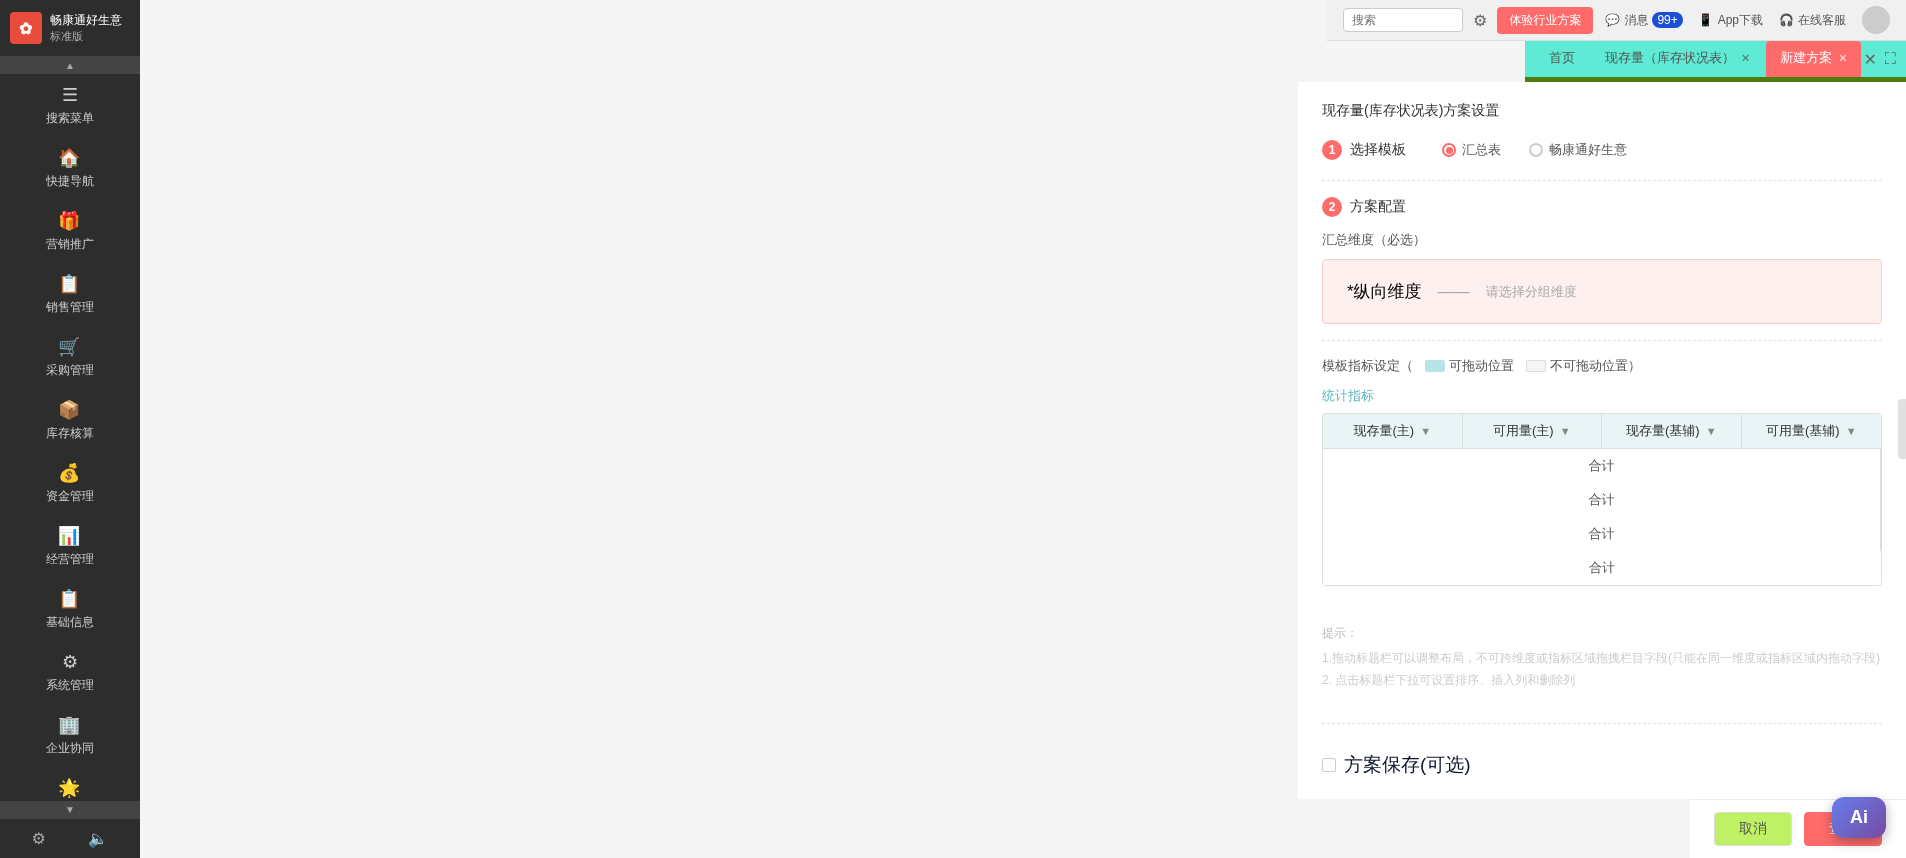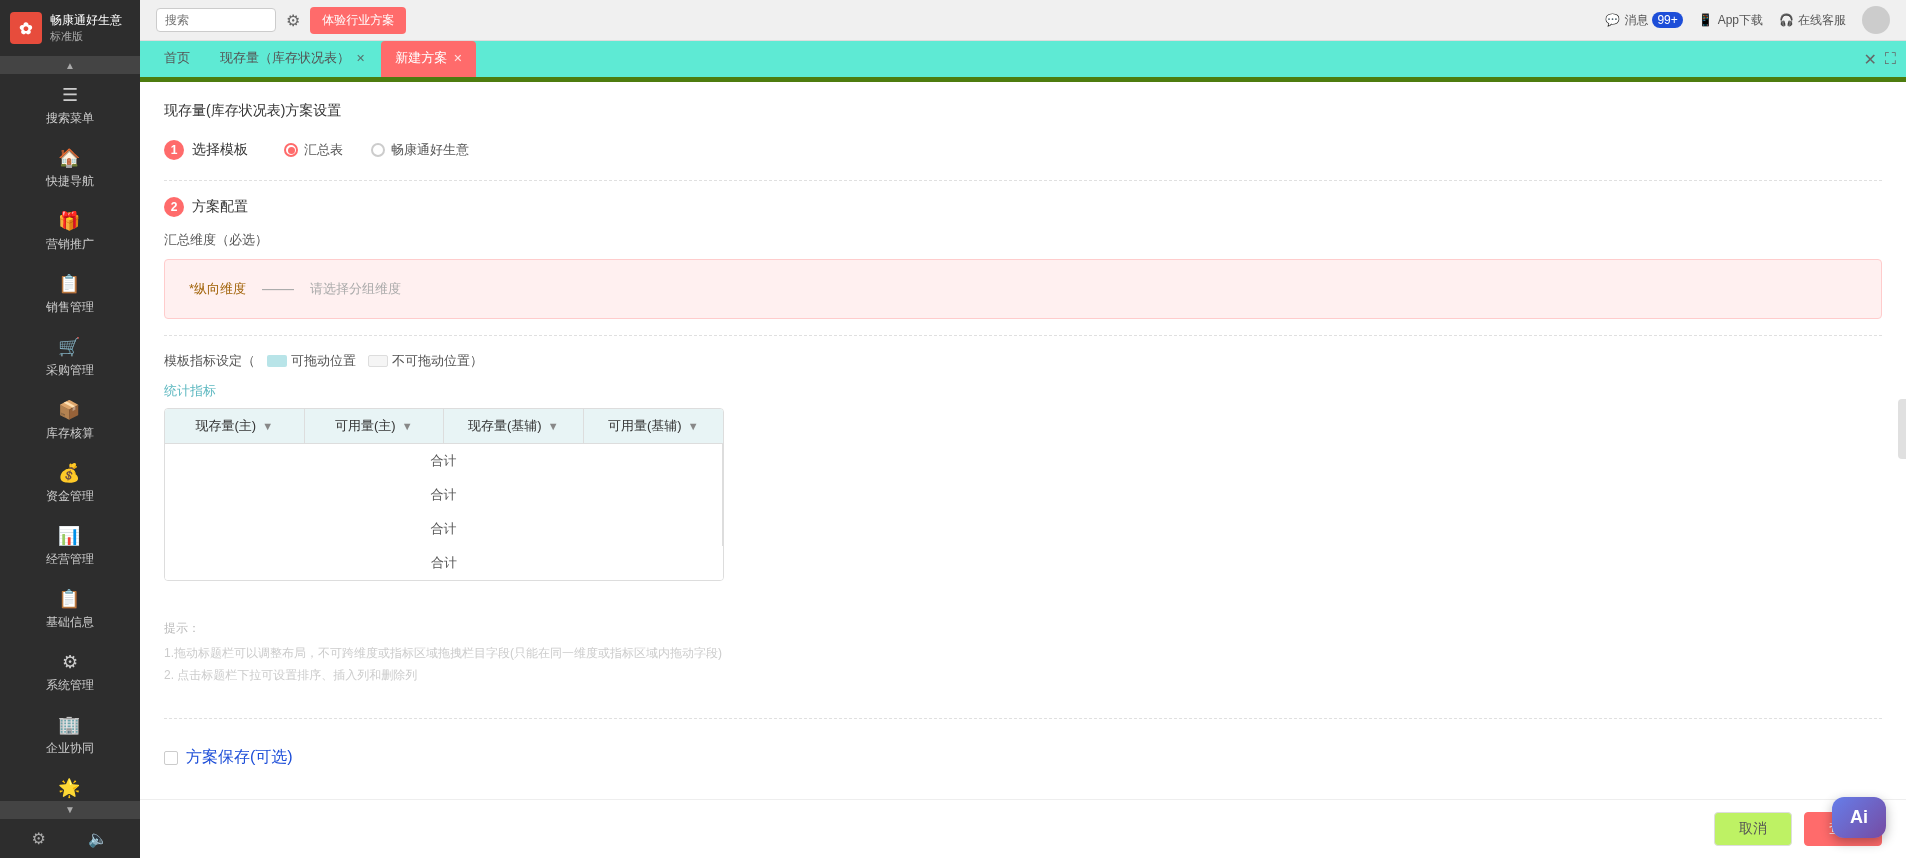--- a/index.html
+++ b/index.html
@@ -76,20 +76,21 @@
       font-size: 16px;
     }
 
     
     .main {
       flex: 1;
       display: flex;
       flex-direction: column;
       height: 100%;
       overflow: hidden;
+      align-items: flex-end;
     }
 
     
     .topbar {
       background: #f0f0f0;
       border-bottom: 1px solid #ddd;
       padding: 6px 16px;
       display: flex;
       align-items: center;
       gap: 12px;
@@ -293,22 +294,22 @@
       background: #fff0f0;
       border: 1px solid #ffcccc;
       border-radius: 4px;
       padding: 20px 24px;
       display: flex;
       align-items: center;
       gap: 16px;
       margin-bottom: 4px;
     }
     .dimension-label {
-      color: #a16207;
-      font-size: 13px;
+      color: #000000;
+      font-size: 17px;
     }
     .dimension-separator {
       color: #aaa;
       font-size: 16px;
     }
     .dimension-placeholder {
       color: #aaa;
       font-size: 13px;
     }
 
@@ -400,22 +401,22 @@
       font-size: 12px;
       color: #ccc;
       line-height: 1.8;
     }
 
     
     .save-option {
       display: flex;
       align-items: center;
       gap: 8px;
-      font-size: 16px;
-      color: #1d4ed8;
+      font-size: 19px;
+      color: #0f172a;
       padding: 12px 0;
     }
     .checkbox-box {
       width: 14px;
       height: 14px;
       border: 1px solid #ccc;
       border-radius: 2px;
       cursor: pointer;
     }
 

